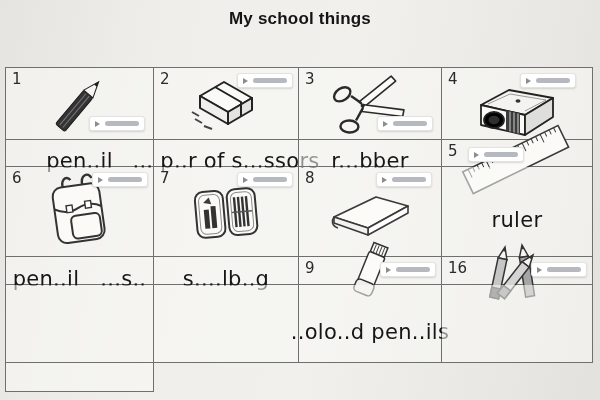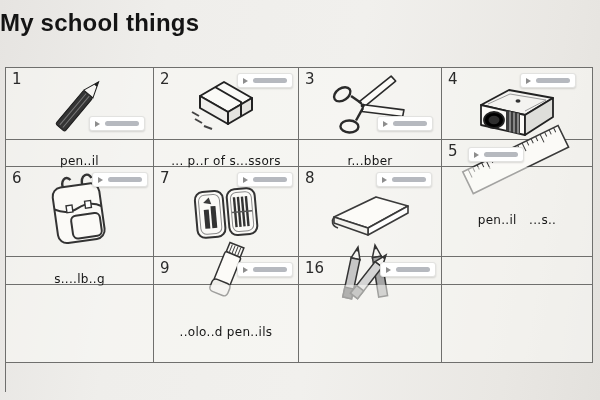--- a/index.html
+++ b/index.html
@@ -2,42 +2,42 @@
 <html><head>
 <meta charset="utf-8">
 <style>
   html,body{margin:0;padding:0;}
   .sheet{
     position:relative;width:600px;height:400px;overflow:hidden;
     background:linear-gradient(100deg,#e6e4e1 0%,#efeeeb 25%,#f1f0ed 55%,#e9e7e3 85%,#e3e1dd 100%);
     font-family:"Liberation Sans","DejaVu Sans",sans-serif;color:#1c1c1c;
   }
   .title{
-    position:absolute;top:9px;left:0;width:100%;text-align:left;
-    font-size:24px;font-weight:bold;letter-spacing:.2px;color:#141414;
+    position:absolute;top:9px;left:0;width:100%;text-align:center;
+    font-size:17px;font-weight:bold;letter-spacing:.2px;color:#141414;
   }
   .grid{
     position:absolute;left:5px;top:67px;width:587px;
     display:grid;
     grid-template-columns:148px 145px 143px 151px;
     grid-template-rows:72px 27px 90px 28px 78px 29px;
     border-top:1px solid #6f6f6d;border-left:1px solid #6f6f6d;
   }
   .cell{
     border-right:1px solid #6f6f6d;border-bottom:1px solid #6f6f6d;
     position:relative;background:rgba(250,249,246,.55);
   }
   .pic-cell{display:flex;align-items:center;justify-content:center;}
   .cell-num{
     position:absolute;top:2px;left:6px;font-size:15px;color:#2a2a2a;
     font-family:"DejaVu Sans",sans-serif;
   }
   .label-cell{display:flex;align-items:center;justify-content:center;}
   .label-cell span{
-    font-family:"DejaVu Sans",sans-serif;font-size:12px;color:#161616;
+    font-family:"DejaVu Sans",sans-serif;font-size:21px;color:#161616;
     letter-spacing:.3px;white-space:pre;margin-top:16px;
   }
   
   .audio{
     position:absolute;width:56px;height:15px;background:#ffffff;
     border:1px solid #e2e2e0;border-radius:3px;display:flex;align-items:center;
     padding:0 5px;box-shadow:0 1px 2px rgba(0,0,0,.14);box-sizing:border-box;
   }
   .audio-play{
     width:0;height:0;border-left:5px solid #8d8d8d;
@@ -223,20 +223,23 @@
           <path d="M10 30 C7 34 8 39 14 41" fill="none" stroke="#3a3a3a" stroke-width="1.6"></path>
         </svg>
       </span>
       <div class="audio a-tr" style="right:9px;">
         <span class="audio-play"></span>
         <span class="audio-bar"></span>
       </div>
     </div>
 
     <div class="cell label-cell">
+      <span>ruler</span>
+    </div>
+    <div class="cell label-cell">
       <span>pen..il   ...s..</span>
     </div>
     <div class="cell label-cell">
       <span>s....lb..g</span>
     </div>
 
     <div class="cell pic-cell">
       <span class="cell-num">9</span>
       <span class="icon-wrap rot-glue">
         <svg width="34" height="60" viewBox="0 0 34 60">

